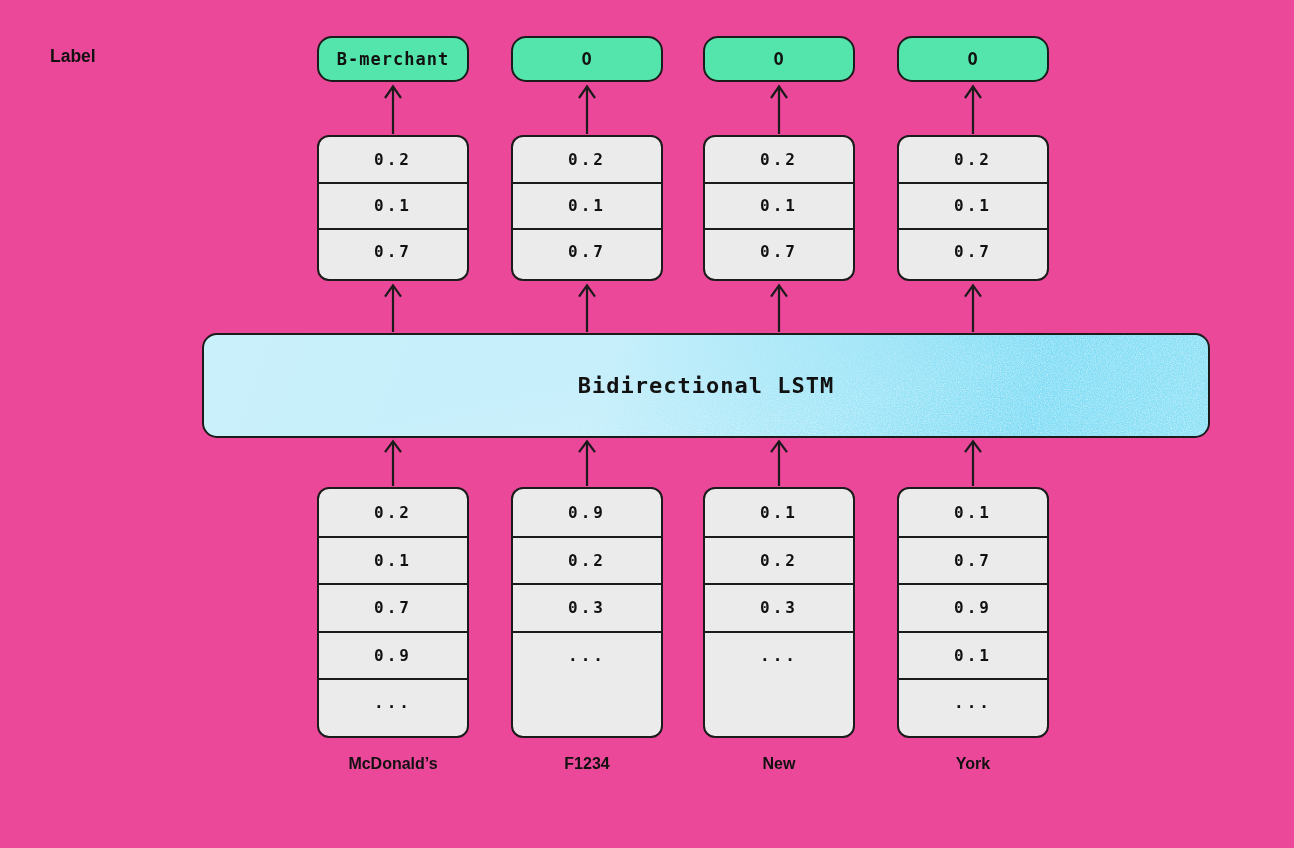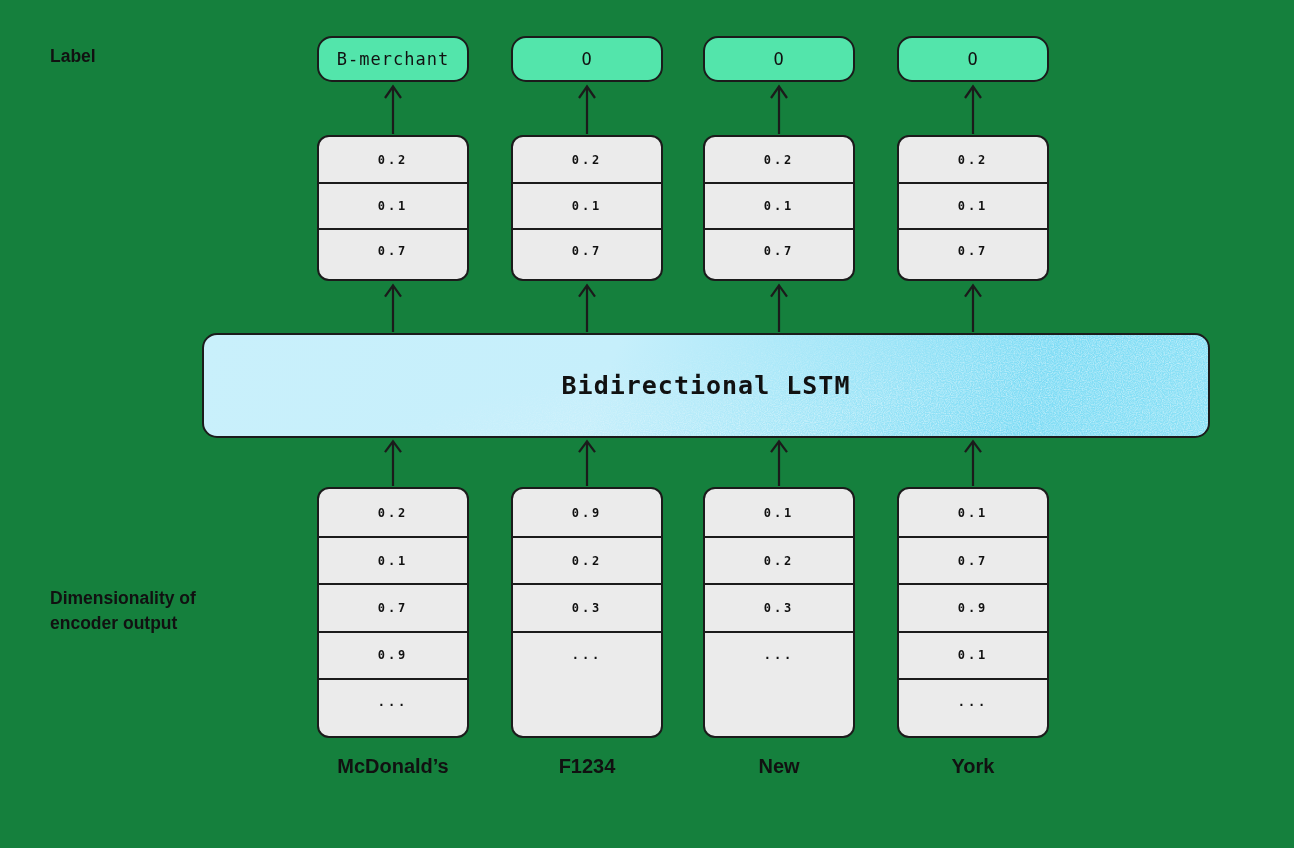--- a/index.html
+++ b/index.html
@@ -1,18 +1,18 @@
 <!DOCTYPE html>
 <html><head>
 <meta charset="utf-8">
 <style>
   * { margin:0; padding:0; box-sizing:border-box; }
   html,body { background:#ffffff; }
   .canvas {
-    position:relative; width:1294px; height:848px; background:#15803d;
+    position:relative; width:1294px; height:848px; background:#ec4899;
     font-family:"Liberation Sans", sans-serif; color:#111;
     overflow:hidden;
   }
 
   
   .ann {
     position:absolute; left:50px; font-weight:bold; font-size:17.5px;
     line-height:25px; color:#111;
   }
   .ann-label { top:44px; }
@@ -21,35 +21,35 @@
 
   
   .col0 { left:317px; } .col1 { left:511px; } .col2 { left:703px; } .col3 { left:897px; }
   .ar0 { left:382px; } .ar1 { left:576px; } .ar2 { left:768px; } .ar3 { left:962px; }
 
   
   .tag {
     position:absolute; top:36px; width:152px; height:46px;
     background:#53e5ab; border:2.5px solid #1b1b1b; border-radius:15px;
     display:flex; align-items:center; justify-content:center;
-    font-family:"DejaVu Sans Mono", monospace; font-weight:normal;
+    font-family:"DejaVu Sans Mono", monospace; font-weight:bold;
     font-size:17px; letter-spacing:1px;
   }
 
   
   .stack {
     position:absolute; width:152px; background:#ebebeb;
     border:2.5px solid #1b1b1b; border-radius:12px; overflow:hidden;
   }
   .stack-probs { top:135px; height:146px; }
   .stack-enc   { top:487px; height:251px; }
   .cell {
     display:flex; align-items:center; justify-content:center;
     font-family:"DejaVu Sans Mono", monospace; font-weight:bold;
-    font-size:12px; letter-spacing:3px; color:#111;
+    font-size:16px; letter-spacing:3px; color:#111;
   }
   .stack-probs .cell { height:45.3px; }
   .stack-enc   .cell { height:47.2px; }
   .cell + .cell { border-top:2.5px solid #1b1b1b; }
 
   
   .arrow { position:absolute; width:22px; height:50px; }
   .arrow line, .arrow polyline {
     stroke:#1b1b1b; stroke-width:2.2; fill:none;
     stroke-linecap:butt; stroke-linejoin:miter;
@@ -62,41 +62,37 @@
   .lstm {
     position:absolute; left:202px; top:333px; width:1008px; height:105px;
     border:2.6px solid #1b1b1b; border-radius:15px; overflow:hidden;
     background:linear-gradient(112deg,
       #c9f0fb 0%, #c6effb 40%, #a2e6f8 62%, #7edcf5 82%, #8ce1f6 100%);
   }
   .lstm-noise { position:absolute; left:0; top:0; width:100%; height:100%; }
   .lstm-label {
     position:absolute; inset:0; display:flex; align-items:center; justify-content:center;
     font-family:"DejaVu Sans Mono", monospace; font-weight:bold;
-    font-size:25px; letter-spacing:1px; color:#111;
+    font-size:22px; letter-spacing:1px; color:#111;
   }
 
   
   .token {
     position:absolute; top:755px; width:152px; text-align:center;
-    font-weight:bold; font-size:20px; white-space:nowrap; color:#111;
+    font-weight:bold; font-size:16px; white-space:nowrap; color:#111;
   }
 </style>
 </head>
 <body>
 
 <div class="canvas">
 
   <div class="ann ann-label">Label</div>
 
 
-  <div class="ann ann-dim">
-    <div>Dimensionality of</div>
-    <div>encoder output</div>
-  </div>
 
   <div class="tag col0">B-merchant</div>
   <div class="tag col1">O</div>
   <div class="tag col2">O</div>
   <div class="tag col3">O</div>
 
   <div class="stack stack-probs col0">
     <div class="cell">0.2</div>
     <div class="cell">0.1</div>
     <div class="cell">0.7</div>

